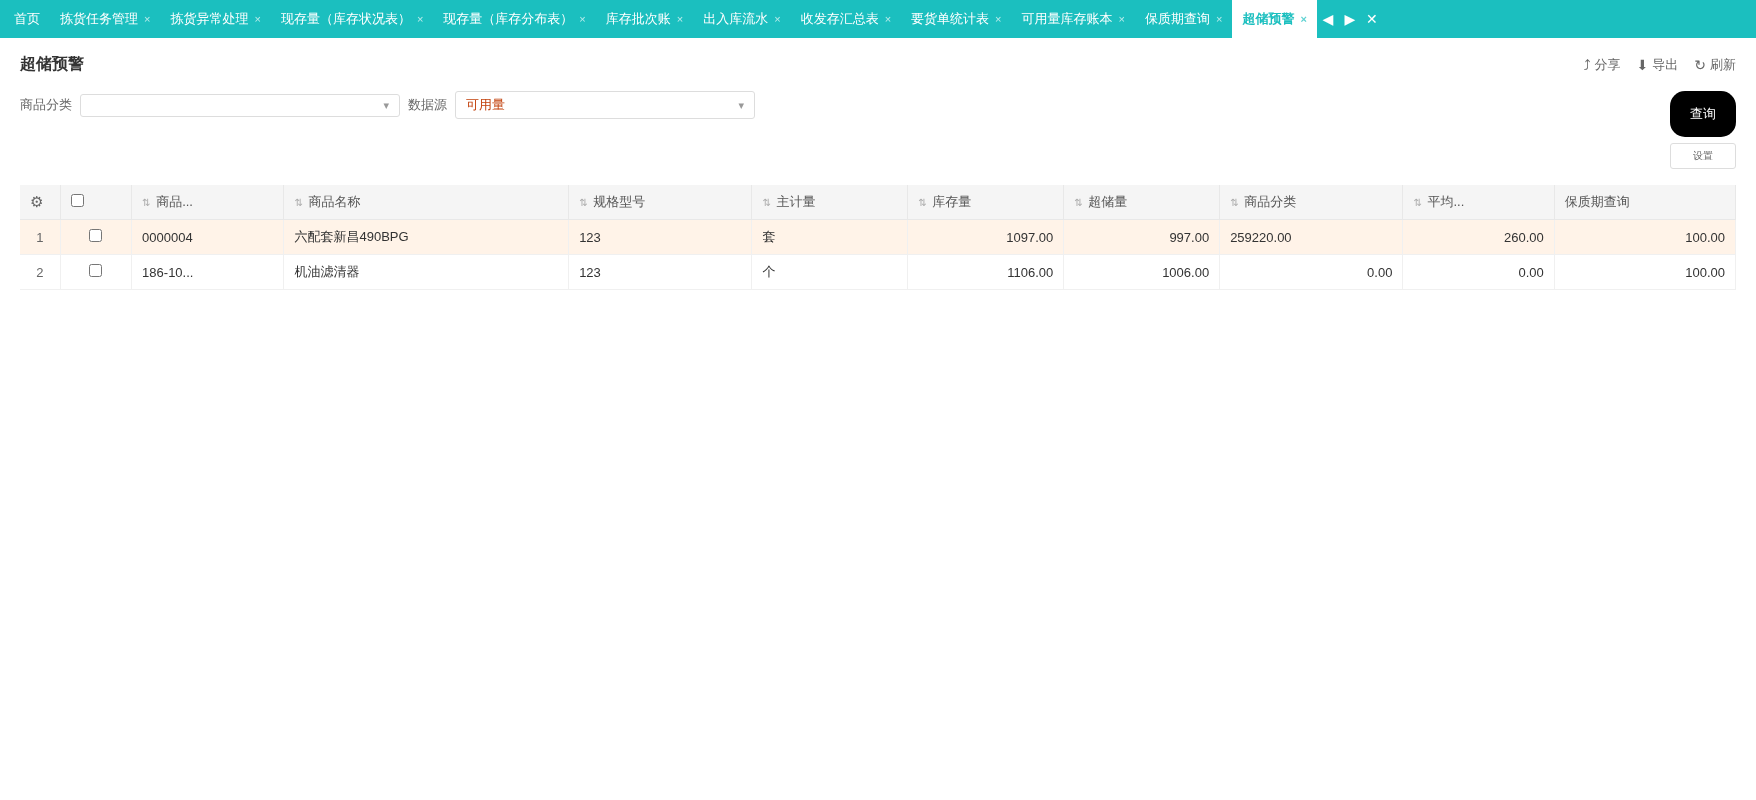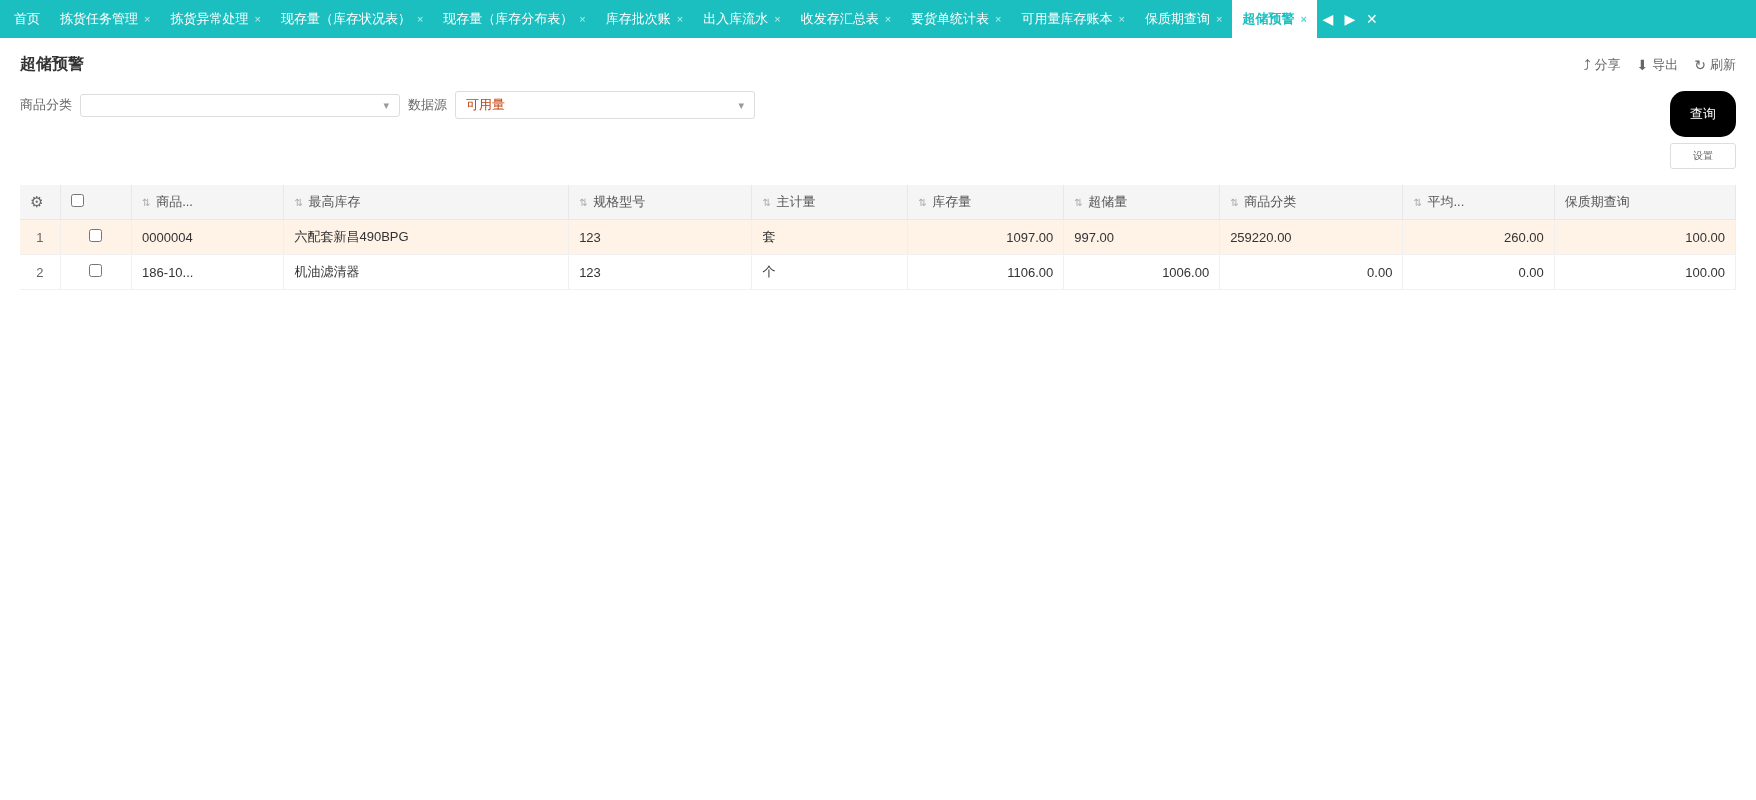--- a/index.html
+++ b/index.html
@@ -291,21 +291,21 @@
         </th>
         <th class="checkbox-cell">
           <input type="checkbox" style="">
         </th>
         <th>
           <span class="sort-icon">⇅</span>
           <span>商品...</span>
         </th>
         <th>
           <span class="sort-icon">⇅</span>
-          <span>最高库存</span>
+          <span>商品名称</span>
         </th>
         <th>
           <span class="sort-icon">⇅</span>
           <span>规格型号</span>
         </th>
         <th>
           <span class="sort-icon">⇅</span>
           <span>主计量</span>
         </th>
         <th>
@@ -333,21 +333,21 @@
     <tr class="row-highlight">
       <td class="row-num">1</td>
       <td class="checkbox-cell">
         <input type="checkbox" style="">
       </td>
       <td>0000004</td>
       <td>六配套新昌490BPG</td>
       <td>123</td>
       <td>套</td>
       <td style="text-align:right">1097.00</td>
-      <td style="">997.00</td>
+      <td style="text-align:right">997.00</td>
       <td style="text-align:left">259220.00</td>
       <td style="text-align:right">260.00</td>
       <td style="text-align:right">100.00</td>
     </tr>
         <tr>
       <td class="row-num">2</td>
       <td class="checkbox-cell">
         <input type="checkbox" style="">
       </td>
       <td>186-10...</td>

